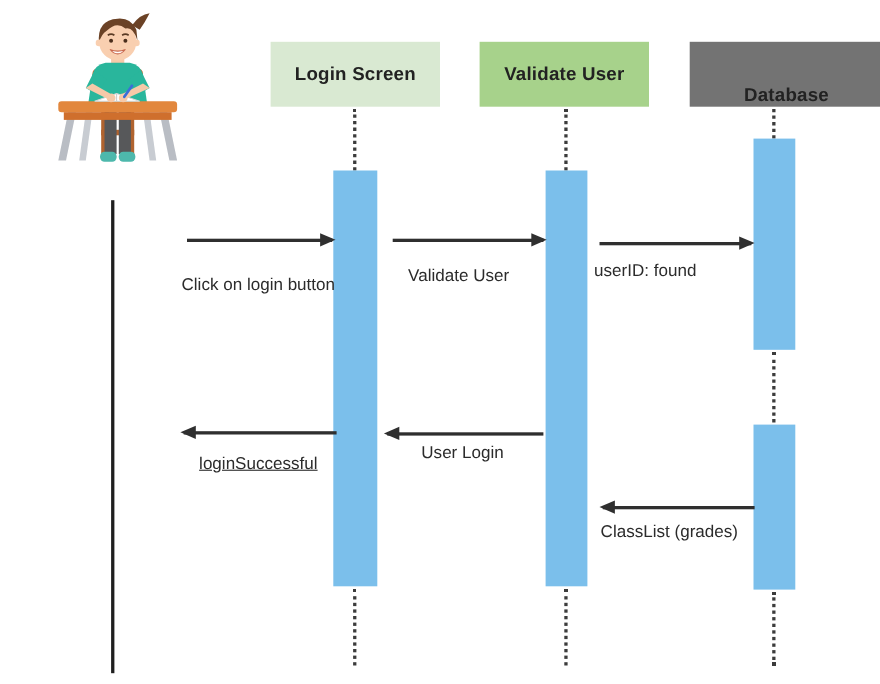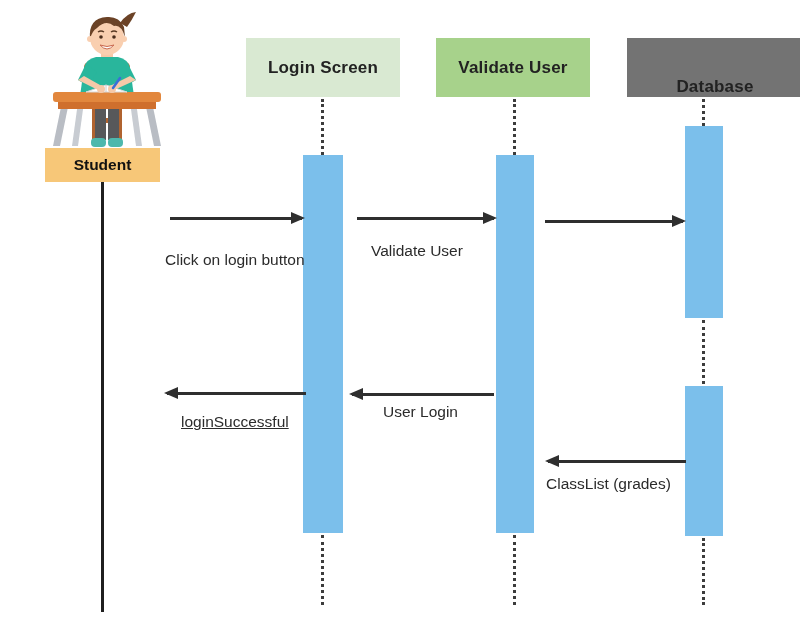--- a/index.html
+++ b/index.html
@@ -123,23 +123,20 @@
       <path d="M80 58 L88 74 L78 80 L69 66 Z" fill="#29b69c"></path>
       <path d="M30 74 L50 84 L52 79 L36 70 Z" fill="#f6c9a8"></path>
       <path d="M88 74 L66 84 L64 79 L82 70 Z" fill="#f6c9a8"></path>
       <circle cx="53" cy="83" r="4" fill="#f6c9a8"></circle>
       <circle cx="64" cy="83" r="4" fill="#f6c9a8"></circle>
 
       <line x1="65" y1="82" x2="72" y2="72" stroke="#3a6fd8" stroke-width="2.5" stroke-linecap="round"></line>
     </svg>
   </div>
 
-  <div class="actor-label">
-    <span>Student</span>
-  </div>
   <div class="actor-lifeline"></div>
 
   <div class="head head-login">
     <span>Login Screen</span>
   </div>
   <div class="head head-validate">
     <span>Validate User</span>
   </div>
   <div class="head head-database">
     <span>Database</span>
@@ -161,18 +158,19 @@
   <div class="arrow right a-msg1"></div>
   <div class="arrow right a-msg2"></div>
   <div class="arrow right a-msg3"></div>
   <div class="arrow left  a-msg4"></div>
   <div class="arrow left  a-msg5"></div>
   <div class="arrow left  a-msg6"></div>
 
   <div class="mlabel l-msg1">Click on login button</div>
   <div class="mlabel l-msg2">Validate User</div>
   <div class="mlabel l-msg3">
+    <div>userID: found</div>
   </div>
   <div class="mlabel l-msg4">User Login</div>
   <div class="mlabel l-msg5">loginSuccessful</div>
   <div class="mlabel l-msg6">ClassList (grades)</div>
 
 </div>
 
 </body></html>

